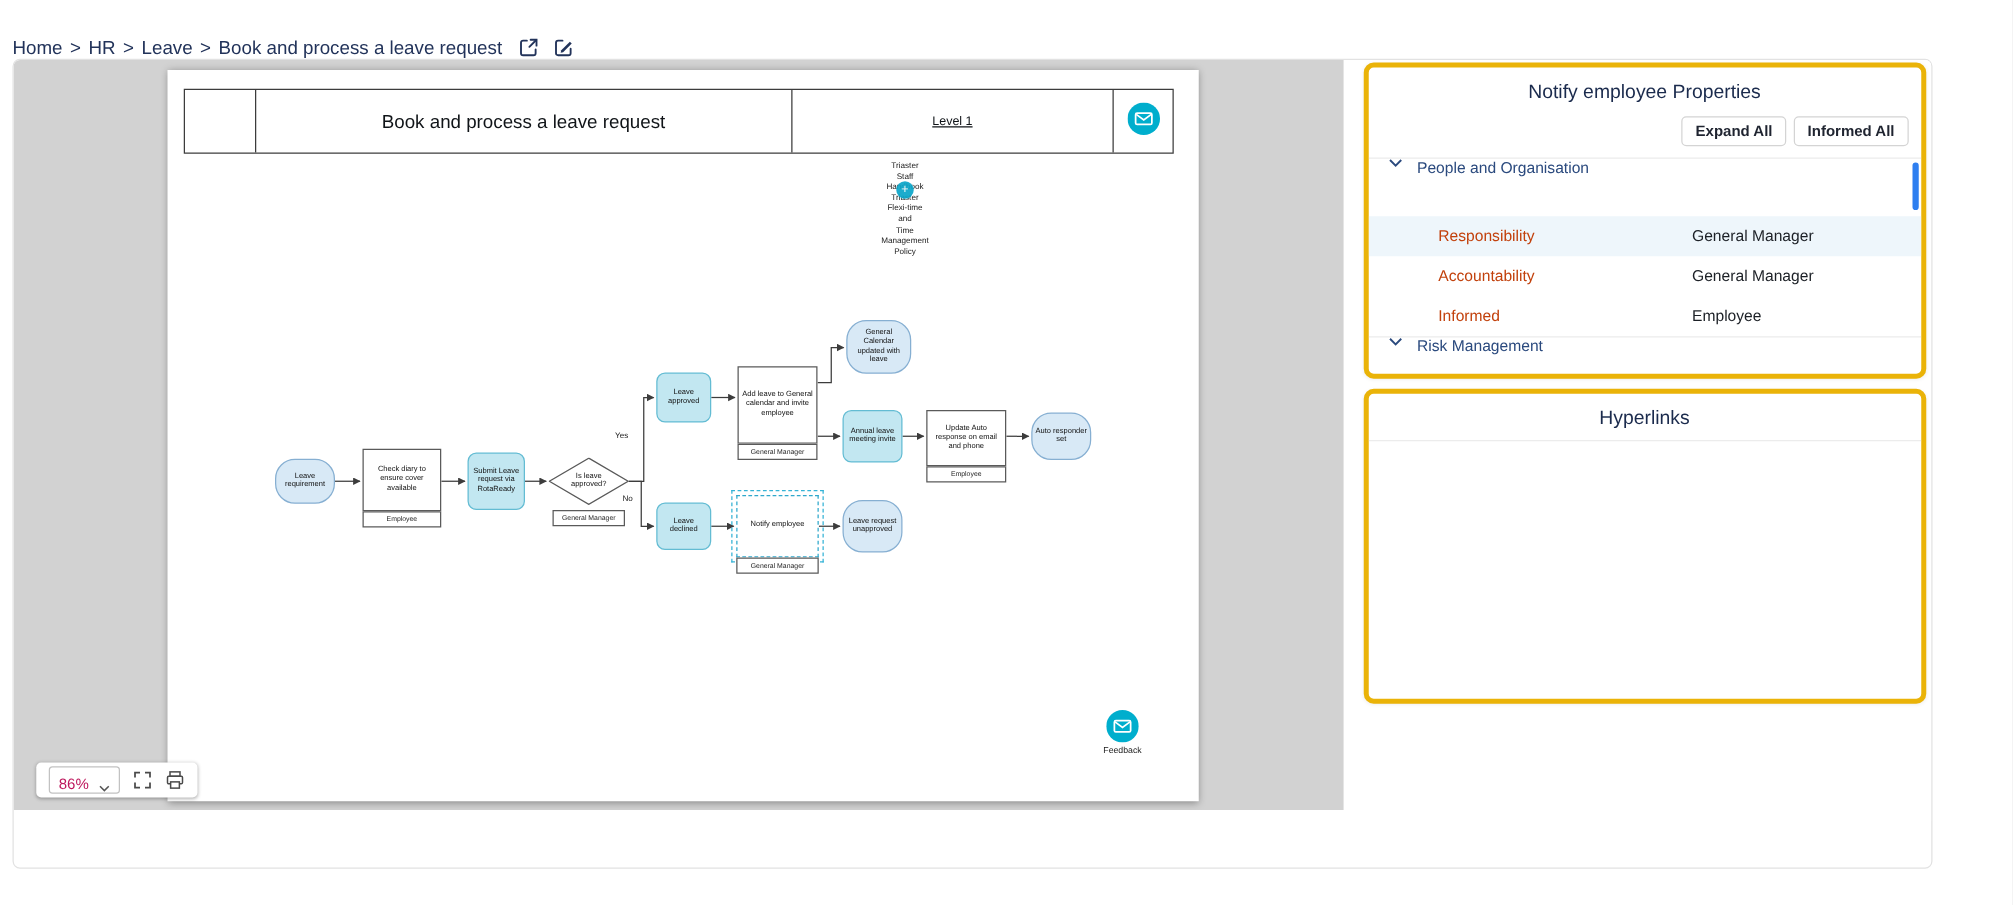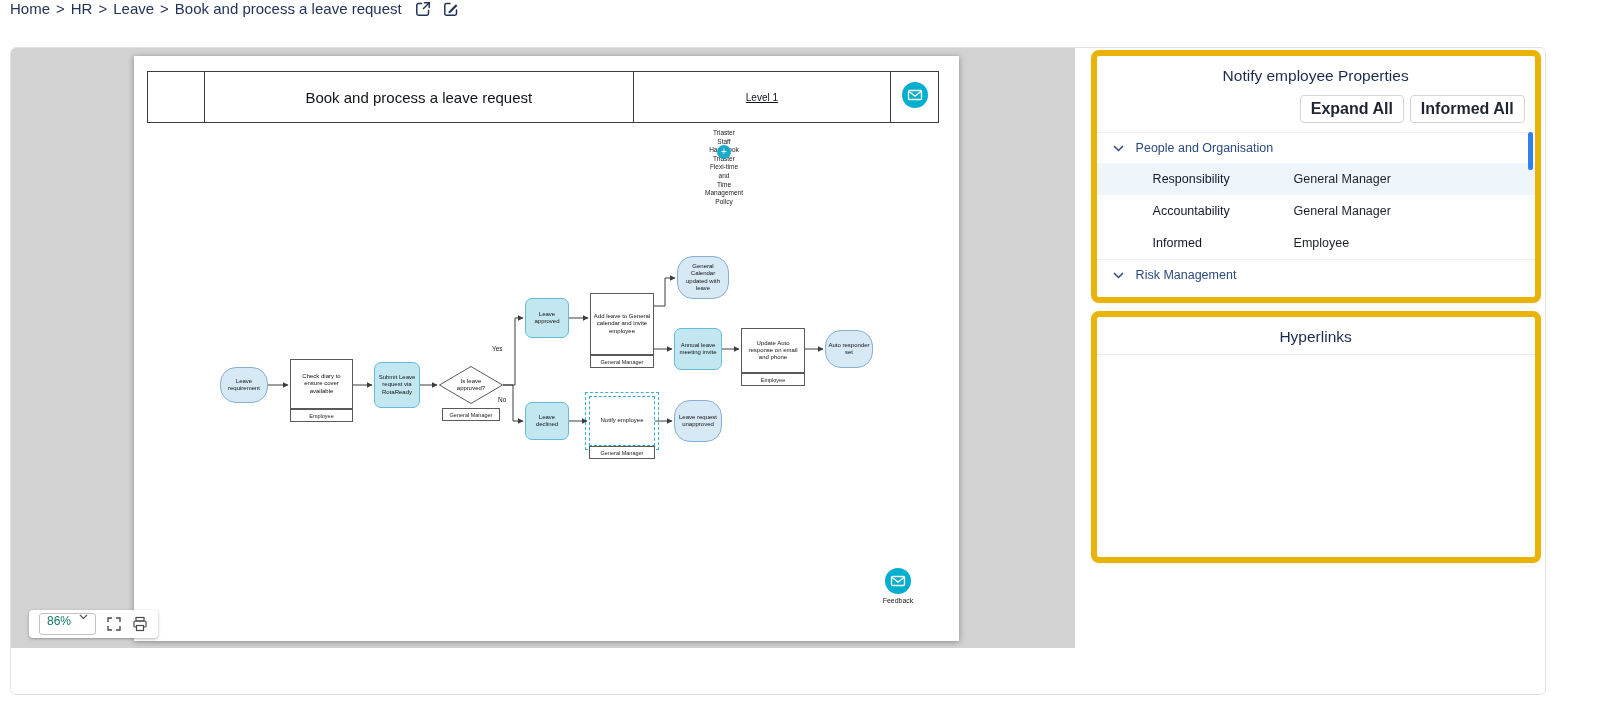--- a/index.html
+++ b/index.html
@@ -1,19 +1,19 @@
 <!DOCTYPE html>
 <html><head>
 <meta charset="utf-8">
 <style>
   * { margin:0; padding:0; box-sizing:border-box; }
   html,body { width:1610px; height:724px; background:#fff; font-family:"Liberation Sans", sans-serif; overflow:hidden; }
 
   
-  .breadcrumb-bar { position:absolute; left:10px; top:0; height:47px; display:flex; align-items:flex-start; }
+  .breadcrumb-bar { position:absolute; left:10px; top:0; height:47px; display:flex; align-items:flex-end; }
   .breadcrumb { font-size:15px; color:#22335a; font-weight:500; display:flex; align-items:center; }
   .bc-sep { margin:0 6px; }
   .bc-item { cursor:pointer; }
   .bc-icons { display:flex; align-items:center; gap:10px; margin-left:12px; color:#22335a; }
   .bc-icons svg { display:block; cursor:pointer; }
 
   
   .main-frame { position:absolute; left:10px; top:47px; width:1536px; height:648px; border:1px solid #e2e2e2; border-radius:6px; background:#fff; overflow:hidden; }
   .tab-bar { display:flex; height:38px; border-bottom:1px solid #ececec; }
   .tab { width:50%; position:relative; display:flex; align-items:center; justify-content:center; gap:7px; font-size:12.5px; color:#3a3f47; cursor:pointer; }
@@ -47,38 +47,38 @@
   .node.selected { border:1px dashed #2fa8cc; outline:1px dashed #35b3d6; outline-offset:3px; }
   .role-tag { position:absolute; background:#fff; border:1px solid #5a5a5a; height:13px; font-size:5.5px; display:flex; align-items:center; justify-content:center; color:#222; z-index:2; }
   .edge-label { position:absolute; font-size:6.5px; color:#1a1a1a; z-index:2; }
 
   .feedback-wrap { position:absolute; left:734px; top:512px; width:60px; text-align:center; z-index:2; }
   .feedback-wrap svg { display:block; margin:0 auto; cursor:pointer; }
   .feedback-label { margin-top:3px; font-size:7px; color:#1a1a1a; }
 
   
   .zoom-control { position:absolute; left:18px; top:562px; height:28px; display:flex; align-items:center; gap:10px; background:#fff; border-radius:4px; padding:0 10px; box-shadow:0 1px 3px rgba(0,0,0,0.3); z-index:5; }
-  .zoom-select { display:flex; align-items:flex-start; gap:8px; border:1px solid #c2c2c2; border-radius:3px; height:22px; padding:0 7px; font-size:12px; color:#0f766e; cursor:pointer; }
+  .zoom-select { display:flex; align-items:flex-end; gap:8px; border:1px solid #c2c2c2; border-radius:3px; height:22px; padding:0 7px; font-size:12px; color:#be185d; cursor:pointer; }
   .zoom-control svg { display:block; cursor:pointer; }
 
   
   .right-panel { width:471px; position:relative; background:#fff; height:609px; }
-  .card { position:absolute; left:16px; width:450px; border:6px solid #eab308; border-radius:8px; background:#fff; overflow:hidden; box-shadow:0 1px 3px rgba(0,0,0,0.06); }
+  .card { position:absolute; left:16px; width:450px; border:4px solid #eab308; border-radius:8px; background:#fff; overflow:hidden; box-shadow:0 1px 3px rgba(0,0,0,0.06); }
   .properties-card { top:2px; height:253px; }
   .hyperlinks-card { top:263px; height:252px; }
   .card-title { font-size:15.5px; color:#1b2b4d; text-align:center; padding:11px 0 8px; font-weight:500; }
   .hyperlinks-card .card-title { border-bottom:1px solid #ececec; }
   .prop-actions { display:flex; justify-content:flex-end; gap:6px; padding:2px 10px 9px; }
-  .btn { border:1px solid #d4d4d4; border-radius:4px; background:#fff; font-size:16px; font-weight:600; color:#1f2430; padding:4px 10px; font-family:inherit; cursor:pointer; }
-  .prop-section-header { display:flex; align-items:center; gap:12px; height:31px; border-top:1px solid #ececec; padding-left:16px; cursor:pointer; }
+  .btn { border:1px solid #d4d4d4; border-radius:4px; background:#fff; font-size:12px; font-weight:600; color:#1f2430; padding:4px 10px; font-family:inherit; cursor:pointer; }
+  .prop-section-header { display:flex; align-items:flex-start; gap:12px; height:47px; border-top:1px solid #ececec; padding-left:16px; cursor:pointer; }
   .sec-label { font-size:12.5px; color:#2b4a7e; }
   .chev { display:flex; }
   .prop-row { display:flex; align-items:center; height:32px; padding-left:56px; font-size:12.5px; }
   .prop-row.alt { background:#eef6fb; }
-  .prop-label { width:141px; color:#0f172a; }
+  .prop-label { width:203px; color:#c2410c; }
   .prop-value { color:#1c2026; }
   .scroll-thumb { position:absolute; right:2px; top:76px; width:5px; height:38px; background:#2e7ff0; border-radius:3px; cursor:pointer; }
   .empty-msg { display:flex; align-items:center; justify-content:center; height:190px; color:#8d939c; font-size:12.5px; }
 </style>
 </head>
 <body>
 
 <div class="breadcrumb-bar">
   <div class="breadcrumb">
       <span class="bc-item">Home</span>

